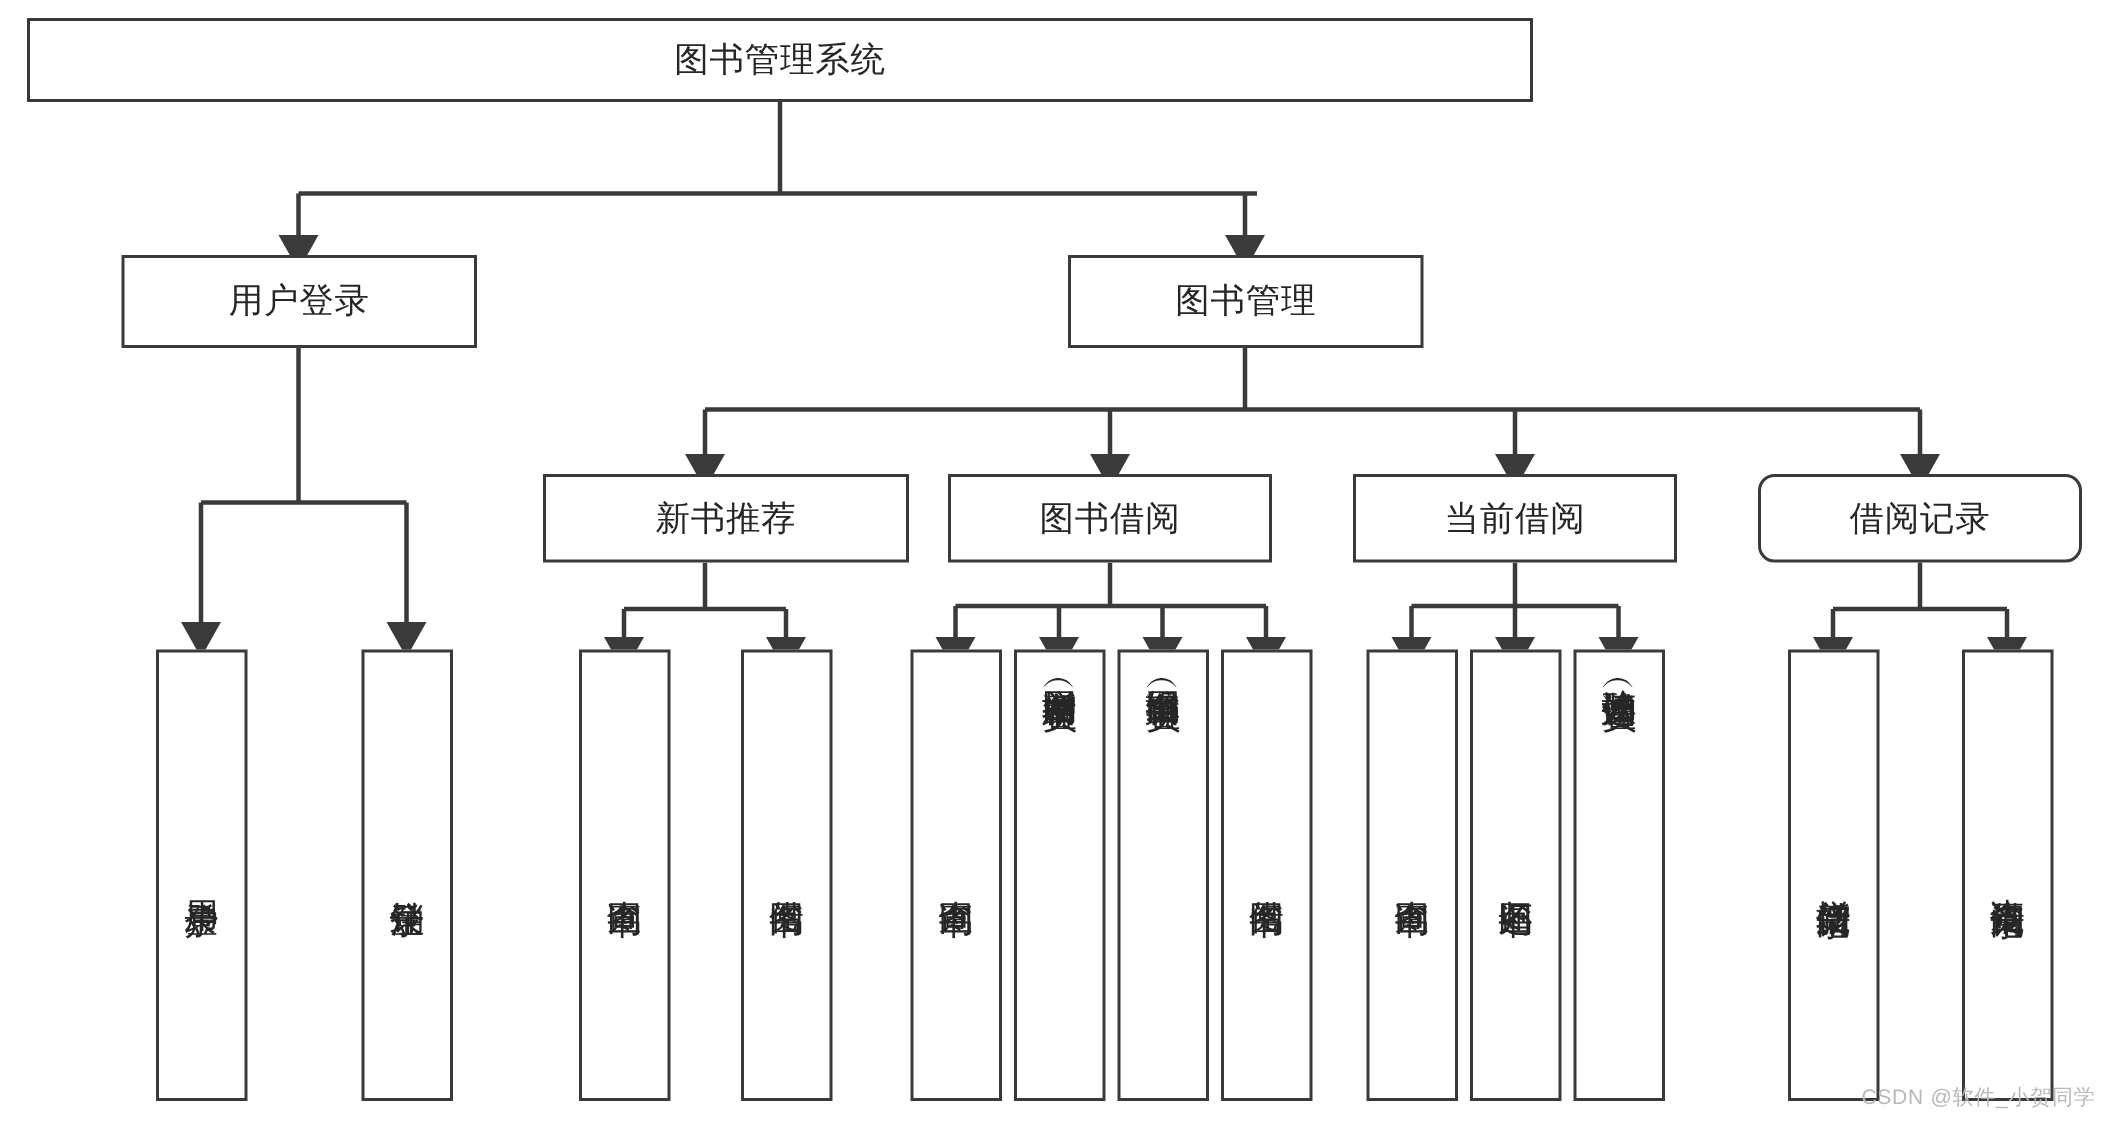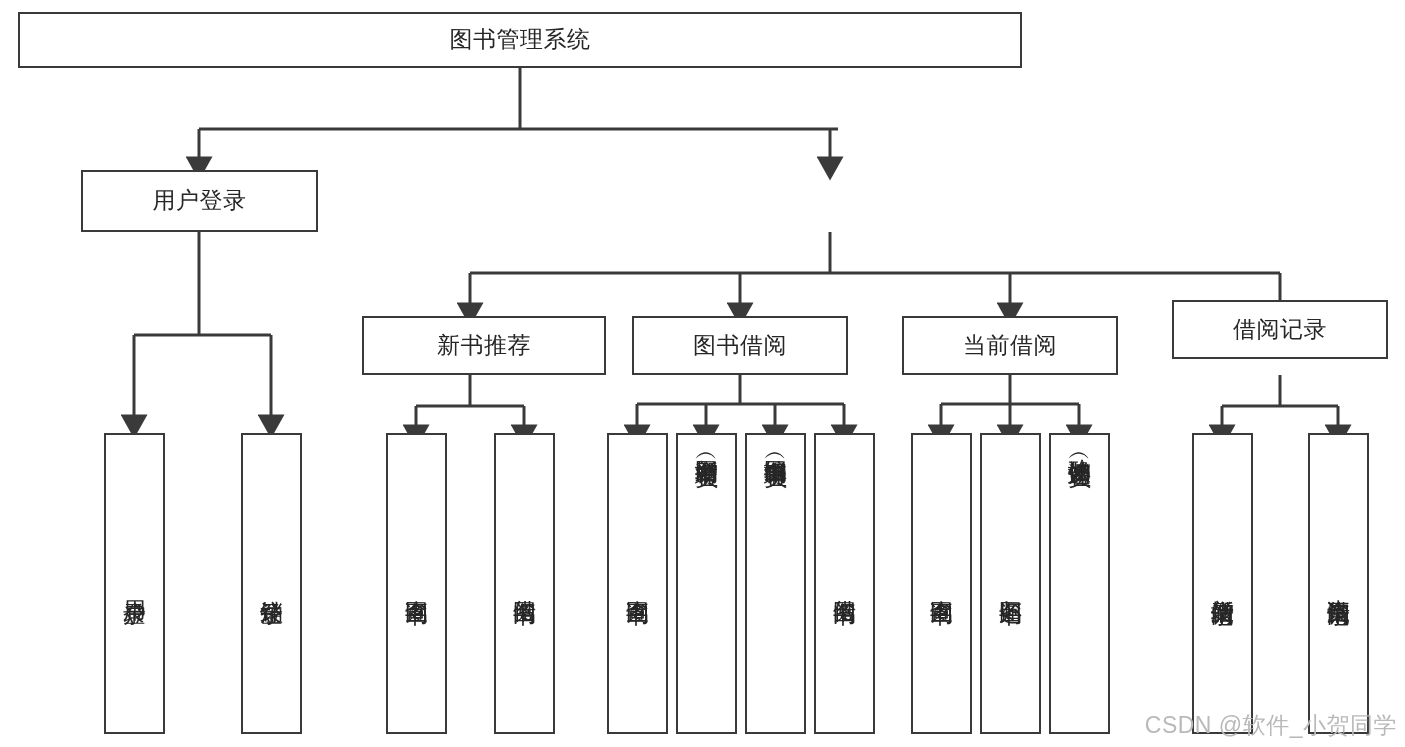--- a/index.html
+++ b/index.html
@@ -58,21 +58,21 @@
     display: block;
   }
   .node-v.center-v {
     align-items: center;
     padding-top: 0;
   }
   #watermark {
     position: absolute;
     right: 8px;
     bottom: 6px;
-    font-size: 23px;
+    font-size: 14px;
     color: #b9b9b9;
     letter-spacing: 0.5px;
     white-space: nowrap;
     pointer-events: none;
   }
 </style>
 </head>
 <body>
 
 <div id="diagram-root">
@@ -127,31 +127,34 @@
     </g>
   </svg>
 
   <div class="node node-h node-root" style="left:18px; top:12px; width:1004px; height:56px;">
     <span class="node-label">图书管理系统</span>
   </div>
 
   <div class="node node-h" style="left:81px; top:170px; width:237px; height:62px;">
     <span class="node-label">用户登录</span>
   </div>
+  <div class="node node-h" style="left:712px; top:170px; width:237px; height:62px;">
+    <span class="node-label">图书管理</span>
+  </div>
 
   <div class="node node-h" style="left:362px; top:316px; width:244px; height:59px;">
     <span class="node-label">新书推荐</span>
   </div>
   <div class="node node-h" style="left:902px; top:316px; width:216px; height:59px;">
     <span class="node-label">当前借阅</span>
   </div>
   <div class="node node-h" style="left:632px; top:316px; width:216px; height:59px;">
     <span class="node-label">图书借阅</span>
   </div>
-  <div class="node node-h" style="left:1172px; top:300px; width:216px; height:59px;">
+  <div class="node node-h" style="left:1172px; top:316px; width:216px; height:59px;border-radius:11px;">
     <span class="node-label">借阅记录</span>
   </div>
 
   <div class="node node-v center-v" style="left:104px; top:433px; width:61px; height:301px;">
     <span class="node-label">用户登录</span>
   </div>
   <div class="node node-v center-v" style="left:241px; top:433px; width:61px; height:301px;">
     <span class="node-label">注销登录</span>
   </div>
 

